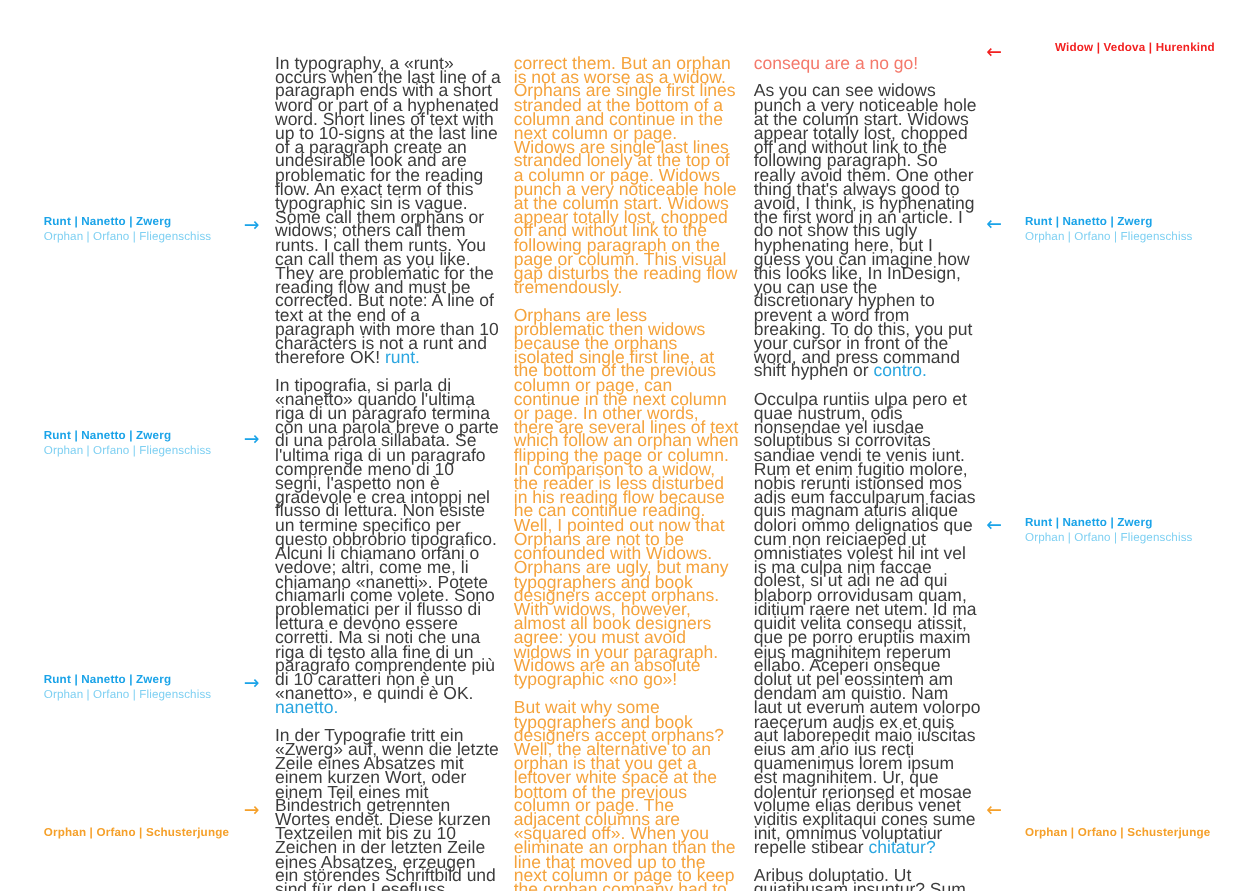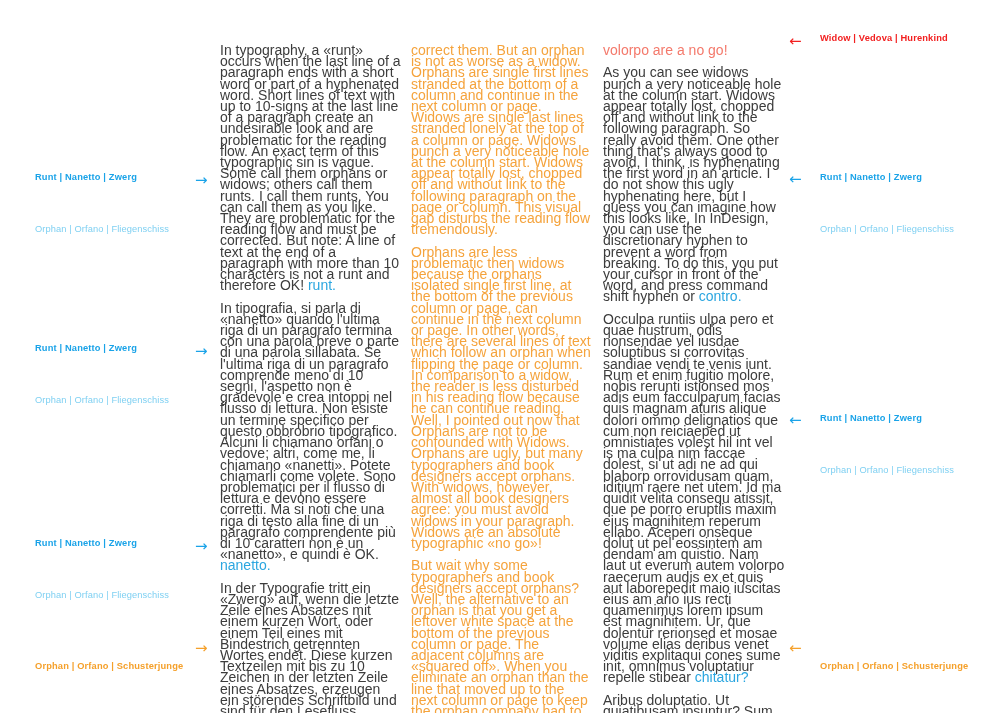--- a/index.html
+++ b/index.html
@@ -61,21 +61,21 @@
   }
   .label .l2 {
     display: block;
     letter-spacing: 0.1px;
   }
 
   .label.left  { text-align: left; }
   .label.right { text-align: left; }
 
   .lbl-runt .l1 { color: #1aa3e8; }
-  .lbl-runt .l2 { color: #7fd0f2; margin-top: 40px; }
+  .lbl-runt .l2 { color: #7fd0f2; }
 
   .lbl-orphan .l1 { color: #f5a02a; margin-top: 20px; }
 
   .lbl-widow .l1 { color: #f22020; }
 
   
   .arrow {
     position: absolute;
     font-size: 15px;
     line-height: 15px;
@@ -95,21 +95,21 @@
       <p class="gray">In tipografia, si parla di «nanetto» quando l'ultima riga di un paragrafo termina con una parola breve o parte di una parola sillabata. Se l'ultima riga di un paragrafo comprende meno di 10 segni, l'aspetto non è gradevole e crea intoppi nel flusso di lettura. Non esiste un termine specifico per questo obbrobrio tipografico. Alcuni li chiamano orfani o vedove; altri, come me, li chiamano «nanetti». Potete chiamarli come volete. Sono problematici per il flusso di lettura e devono essere corretti. Ma si noti che una riga di testo alla fine di un paragrafo comprendente più di 10 caratteri non è un «nanetto», e quindi è OK.<span class="tail-blue"> nanetto.</span></p>
       <p class="gray">In der Typografie tritt ein «Zwerg» auf, wenn die letzte Zeile eines Absatzes mit einem kurzen Wort, oder einem Teil eines mit Bindestrich getrennten Wortes endet. Diese kurzen Textzeilen mit bis zu 10 Zeichen in der letzten Zeile eines Absatzes, erzeugen ein störendes Schriftbild und sind für den Lesefluss problematisch. Ein genauer Begriff dieser typografischen Sünde ist vage. Einige nennen sie Schusterjunge/Waisen, oder Fliegenschiss, andere nennen sie Zwerge. Ich nenne sie Zwerge. Du kannst sie nennen, wie du willst. Sie sind für den Lesefluß problematisch und müssen korrigiert werden. Merke aber: Eine Textzeile mit mehr als 10 Zeichen am Ende eines Absatzes ist kein Zwerg und daher in Ordnung.<span class="tail-blue"> Zwerg.</span></p>
       <p class="orange">Merke line is an orphan, it's not nice and you should</p>
     </div>
   <div class="col" id="col2">
       <p class="orange">correct them. But an orphan is not as worse as a widow. Orphans are single first lines stranded at the bottom of a column and continue in the next column or page. Widows are single last lines stranded  lonely at the top of a column or page. Widows punch a very noticeable hole at the column start. Widows appear totally lost, chopped off and without link to  the following paragraph on the page or column. This visual gap disturbs the reading flow tremendously.</p>
       <p class="orange">Orphans are less problematic then widows because the orphans isolated single first line, at the bottom of the previous column or page, can continue in the next column or page. In other words, there are several lines of text which follow an orphan when flipping the page or column. In comparison to a widow, the reader is less disturbed in his reading flow because he can continue reading.  Well, I pointed out now that Orphans are not to be confounded with Widows. Orphans are ugly, but many typographers and book designers accept orphans. With widows, however, almost  all book designers agree: you must avoid widows in your paragraph. Widows are an absolute typographic «no go»!</p>
       <p class="orange">But wait why some typographers and book designers accept orphans?  Well, the alternative to an orphan is that you get a leftover white space at the bottom of the previous column or page. The adjacent columns are «squared off». When you eliminate an orphan than the line that moved up to the next column or page to keep the orphan company had to come from somewhere, and it left a space at the bottom of the previous column or page. We now have a different number of lines on these two pages or columns, and they are no longer «squared off» at the bottom. Most book designers find this very ugly and prefer as the lesser of the two evils to allow orphans. This ugly «squared off» effect is especially visible when justification is used. Look to the left column and try to imagine who a white gap at the bottom of the column would look.I showed here runts an orpahns in a text column with align left because in my opinion also in a left flush text you should avoid runts and orphans.</p>
     </div>
   <div class="col" id="col3">
-      <p class="salmon">volorpo are a no go!</p>
+      <p class="salmon">consequ are a no go!</p>
       <p class="gray">As you can see widows punch a very noticeable hole at the column start. Widows appear totally lost, chopped off and without link to  the following paragraph. So really avoid them. One other thing that's always good to avoid, I think, is hyphenating the first word in an article. I do not show this ugly hyphenating here, but I guess you can imagine how this looks like,  In InDesign, you can use the discretionary hyphen to prevent a word from breaking. To do this, you put your cursor in front of the word, and press command shift hyphen or<span class="tail-blue"> contro.</span></p>
       <p class="gray">Occulpa runtiis ulpa pero et quae nustrum, odis nonsendae vel iusdae soluptibus si corrovitas sandiae vendi te venis iunt. Rum et enim fugitio molore, nobis rerunti istionsed mos adis eum facculparum facias quis magnam aturis alique dolori ommo delignatios que cum non reiciaeped ut omnistiates volest hil int vel is ma culpa nim faccae dolest, si ut adi ne ad qui blaborp orrovidusam quam, iditium raere net utem. Id ma quidit velita consequ atissit, que pe porro eruptiis maxim eius magnihitem reperum ellabo. Aceperi onseque dolut ut pel eossintem am dendam am quistio. Nam laut ut everum autem volorpo raecerum audis ex et quis aut laborepedit maio iuscitas eius am ario ius recti quamenimus lorem ipsum est magnihitem. Ur, que dolentur rerionsed et mosae volume elias deribus venet viditis explitaqui cones sume init, omnimus voluptatiur repelle stibear<span class="tail-blue"> chitatur?</span></p>
       <p class="gray">Aribus doluptatio. Ut quiatibusam ipsuntur? Sum ipsunt que vellabo. Et harchil eaquibus aut aut aut la demquas eiusant orruptatust, to endus es dolor sit amut estus. Hendis poressitem rempor si coneces quam cum facesti scitium fuga. Ut etus et officaborem sum que dolor ad maximpos et provid qui am quia quibeaqui doluptianis aut et et iliquo dus eos earunt volutem fugit aceperumetus volut voluptae plabo estus. Audaect iaspel irro corepta excearum isque ped maximus, cus, quibus ere pa consequisto tes sed quo inciaest, offici aut volupis nullori tiatqui con nem abo. Bistione lam voluptatem. venis iunt. Rum et enim fugitio molore, nobis rerunti istionsed mos adis eum facculparum facias quis magnam aturis alique dolori ommo que cum non reiciaeped ut omnistiates</p>
       <p class="orange">This line is an orphan too, it's not nice and you</p>
     </div>
 
   <div class="label left lbl-runt" style="left:35px; top:172px;">
     <span class="l1">Runt | Nanetto | Zwerg</span>
     <span class="l2">Orphan | Orfano | Fliegenschiss</span>
   </div>
@@ -126,21 +126,21 @@
     <span class="l2">Orphan | Orfano | Fliegenschiss</span>
   </div>
   <div class="arrow blue-a" style="left:195px; top:539px;">→</div>
 
   <div class="label left lbl-orphan" style="left:35px; top:641px;">
     <span class="l1">Orphan | Orfano | Schusterjunge</span>
   </div>
   <div class="arrow orange-a" style="left:195px; top:641px;">→</div>
 
   <div class="arrow red-a" style="left:789px; top:34px;">←</div>
-  <div class="label right lbl-widow" style="left:820px; top:33px;">
+  <div class="label right lbl-widow" style="left:844px; top:33px;">
     <span class="l1">Widow | Vedova | Hurenkind</span>
   </div>
 
   <div class="arrow blue-a" style="left:789px; top:172px;">←</div>
   <div class="label right lbl-runt" style="left:820px; top:172px;">
     <span class="l1">Runt | Nanetto | Zwerg</span>
     <span class="l2">Orphan | Orfano | Fliegenschiss</span>
   </div>
 
   <div class="arrow blue-a" style="left:789px; top:413px;">←</div>

